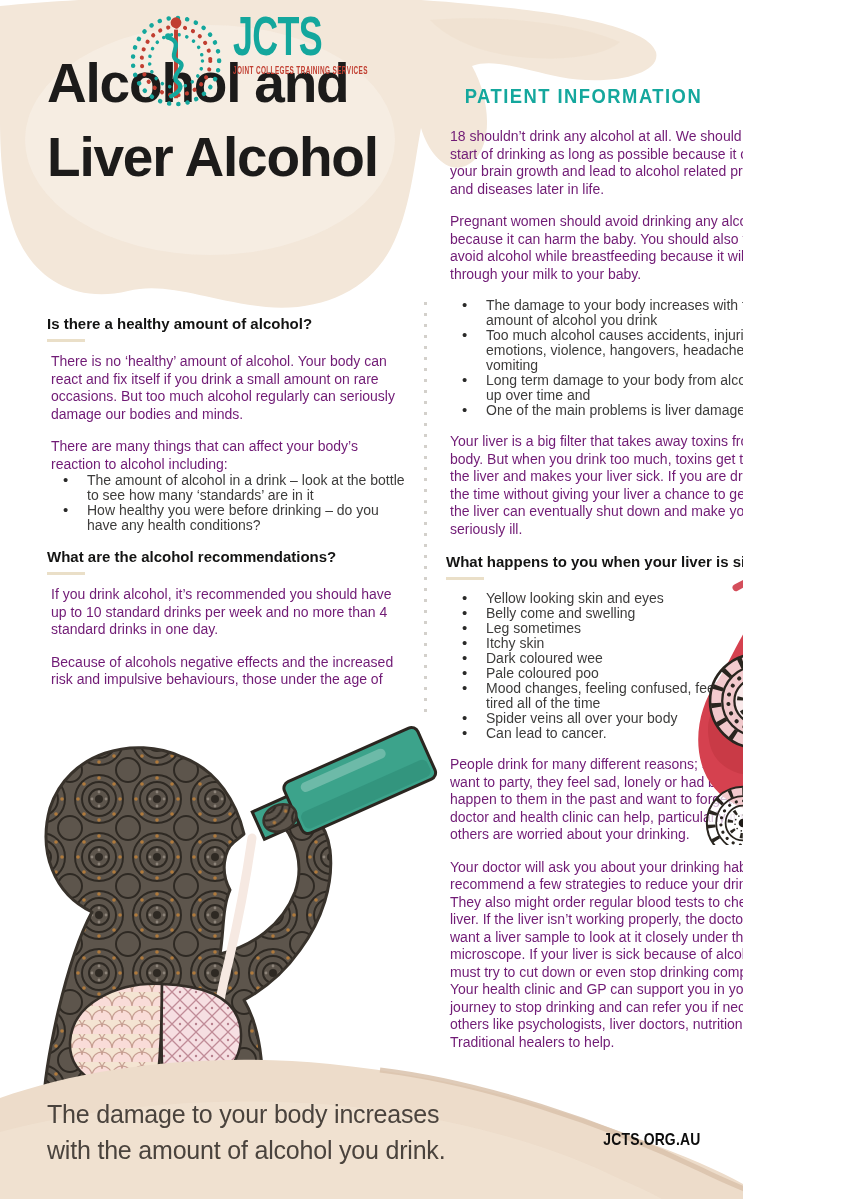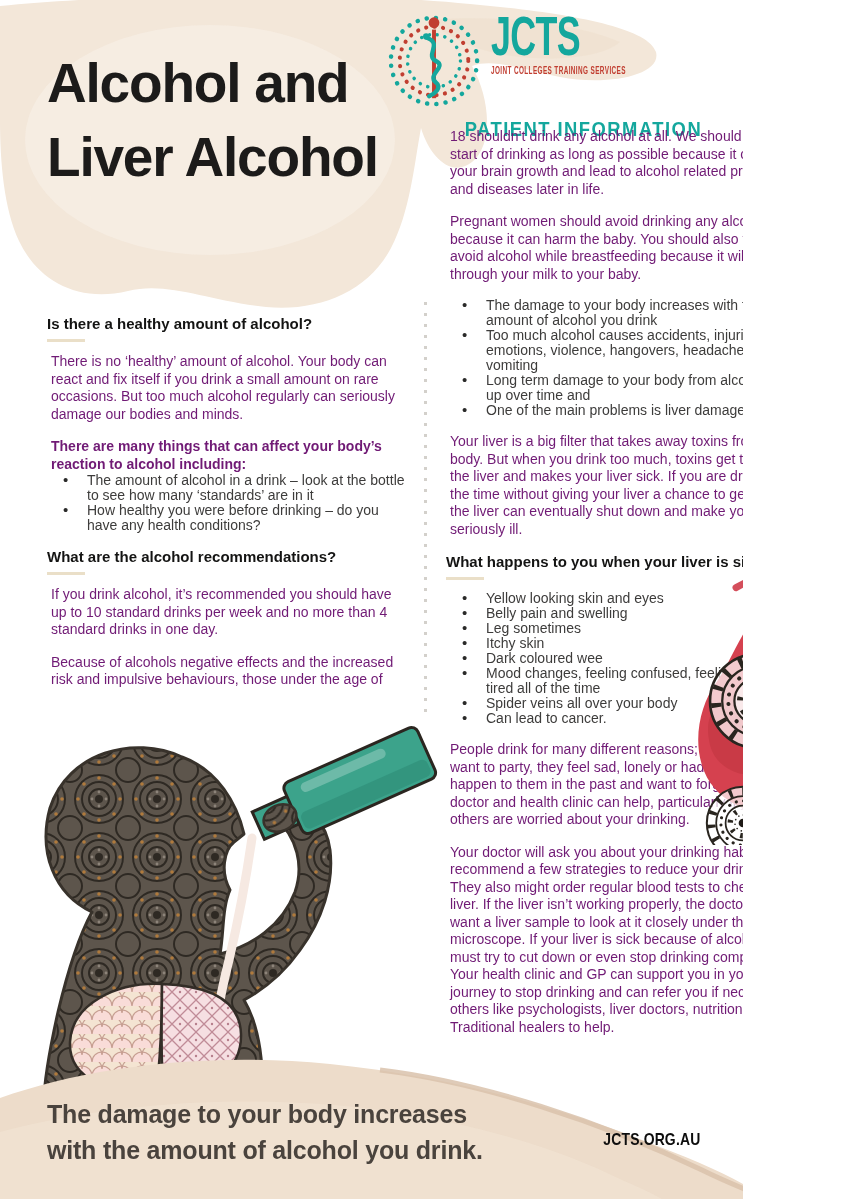--- a/index.html
+++ b/index.html
@@ -5,21 +5,21 @@
   html,body{margin:0;padding:0;background:#ffffff;}
   .page{position:relative;width:743px;height:1199px;overflow:hidden;background:#ffffff;
         font-family:"Liberation Sans",sans-serif;color:#3d3c3b;}
 
   
   .deco{position:absolute;pointer-events:none;}
 
   
   .title{position:absolute;left:47px;top:46px;font-size:55px;line-height:74px;
          font-weight:600;color:#1c1b1a;letter-spacing:-1.2px;}
-  .logo{position:absolute;top:10px;right:41px;display:flex;flex-direction:column;align-items:flex-end;}
+  .logo{position:absolute;top:10px;right:41px;display:flex;flex-direction:row;align-items:flex-end;}
   .logo-row{display:flex;align-items:flex-start;}
   .logo-stack{margin-left:8px;transform:scaleX(0.64);transform-origin:left top;white-space:nowrap;}
   .logo-acronym{font-size:56px;line-height:52px;font-weight:700;color:#14a79d;letter-spacing:-1px;}
   .logo-sub{font-size:10px;font-weight:700;color:#c13e31;letter-spacing:0.6px;margin-top:3px;}
   .tagline{margin-top:10px;font-size:20px;font-weight:700;color:#14a79d;letter-spacing:1.6px;
            transform:scaleX(0.92);transform-origin:right top;white-space:nowrap;}
 
   
   .col{position:absolute;width:362px;}
   .col-left{left:47px;top:313px;}
@@ -31,21 +31,21 @@
   .bullets{list-style:none;margin:0 0 15px;padding:0;}
   .bullets li{position:relative;padding-left:40px;font-size:14px;line-height:15px;color:#3d3c3b;}
   .bullets li::before{content:"\2022";position:absolute;left:16px;top:-1px;font-size:15px;color:#2a2a29;}
 
   .divider{position:absolute;left:424px;top:302px;width:3px;height:416px;
            background-image:radial-gradient(circle at 1.5px 1.5px,#d3d0cb 1.5px,rgba(0,0,0,0) 1.7px);
            background-size:3px 11px;background-repeat:repeat-y;}
 
   
   .quote{position:absolute;left:47px;top:1096px;font-size:25px;line-height:36px;
-         font-weight:700;color:#4a433d;letter-spacing:-0.2px;}
+         font-weight:400;color:#4a433d;letter-spacing:-0.2px;}
   .website{position:absolute;right:43px;top:1130px;font-size:17px;font-weight:700;color:#0d0d0d;
            letter-spacing:0.2px;transform:scaleX(0.82);transform-origin:right top;white-space:nowrap;}
 </style>
 </head>
 <body>
 
 <div class="page">
 
   <svg class="deco" style="left:0;top:0;" width="680" height="340" viewBox="0 0 680 340">
     <path d="M 0,6 C 120,-6 330,-10 470,4 C 560,12 648,26 656,52 C 662,76 606,86 560,77 C 524,70 494,58 472,66 C 490,98 494,144 472,162 C 452,178 430,158 421,128 C 414,166 410,212 391,248 C 368,292 318,312 266,307 C 208,301 168,281 128,291 C 78,303 38,281 19,241 C 4,209 0,162 0,120 Z" fill="#f3e7d9"></path>
@@ -78,21 +78,21 @@
   </div>
 
   <div class="divider"></div>
 
   <div class="col col-left">
     <div class="hblock">
       <h3>Is there a healthy amount of alcohol?</h3>
       <div class="hdash"></div>
     </div>
     <p class="para">There is no ‘healthy’ amount of alcohol. Your body can react and fix itself if you drink a small amount on rare occasions. But too much alcohol regularly can seriously damage our bodies and minds.</p>
-    <p class="para" style="margin-bottom:0;font-weight:bold;">There are many things that can affect your body’s reaction to alcohol including:</p>
+    <p class="para" style="margin-bottom:0;">There are many things that can affect your body’s reaction to alcohol including:</p>
     <ul class="bullets">
       <li>The amount of alcohol in a drink – look at the bottle to see how many ‘standards’ are in it</li>
       <li>How healthy you were before drinking – do you have any health conditions?</li>
     </ul>
     <div class="hblock">
       <h3>What are the alcohol recommendations?</h3>
       <div class="hdash"></div>
     </div>
     <p class="para">If you drink alcohol, it’s recommended you should have up to 10 standard drinks per week and no more than 4 standard drinks in one day.</p>
     <p class="para">Because of alcohols negative effects and the increased risk and impulsive behaviours, those under the age of</p>
@@ -107,24 +107,25 @@
       <li>Long term damage to your body from alcohol builds up over time and</li>
       <li>One of the main problems is liver damage.</li>
     </ul>
     <p class="para">Your liver is a big filter that takes away toxins from your body. But when you drink too much, toxins get trapped in the liver and makes your liver sick. If you are drinking all the time without giving your liver a chance to get better, the liver can eventually shut down and make you seriously ill.</p>
     <div class="hblock">
       <h3>What happens to you when your liver is sick?</h3>
       <div class="hdash"></div>
     </div>
     <ul class="bullets" style="max-width:300px;">
       <li>Yellow looking skin and eyes</li>
-      <li>Belly pain and swelling</li>
+      <li>Belly come and swelling</li>
       <li>Leg sometimes</li>
       <li>Itchy skin</li>
       <li>Dark coloured wee</li>
+      <li>Pale coloured poo</li>
       <li>Mood changes, feeling confused, feeling tired all of the time</li>
       <li>Spider veins all over your body</li>
       <li>Can lead to cancer.</li>
     </ul>
     <p class="para">People drink for many different reasons; sometimes they want to party, they feel sad, lonely or had bad things happen to them in the past and want to forget. Your doctor and health clinic can help, particularly if you or others are worried about your drinking.</p>
     <p class="para">Your doctor will ask you about your drinking habits and recommend a few strategies to reduce your drinking. They also might order regular blood tests to check your liver. If the liver isn’t working properly, the doctor might want a liver sample to look at it closely under the microscope. If your liver is sick because of alcohol, you must try to cut down or even stop drinking completely. Your health clinic and GP can support you in your journey to stop drinking and can refer you if necessary to others like psychologists, liver doctors, nutritionists and Traditional healers to help.</p>
   </div>
 
   <svg class="deco" style="left:12px;top:712px;" width="430" height="390" viewBox="0 0 430 390">
     <defs>

